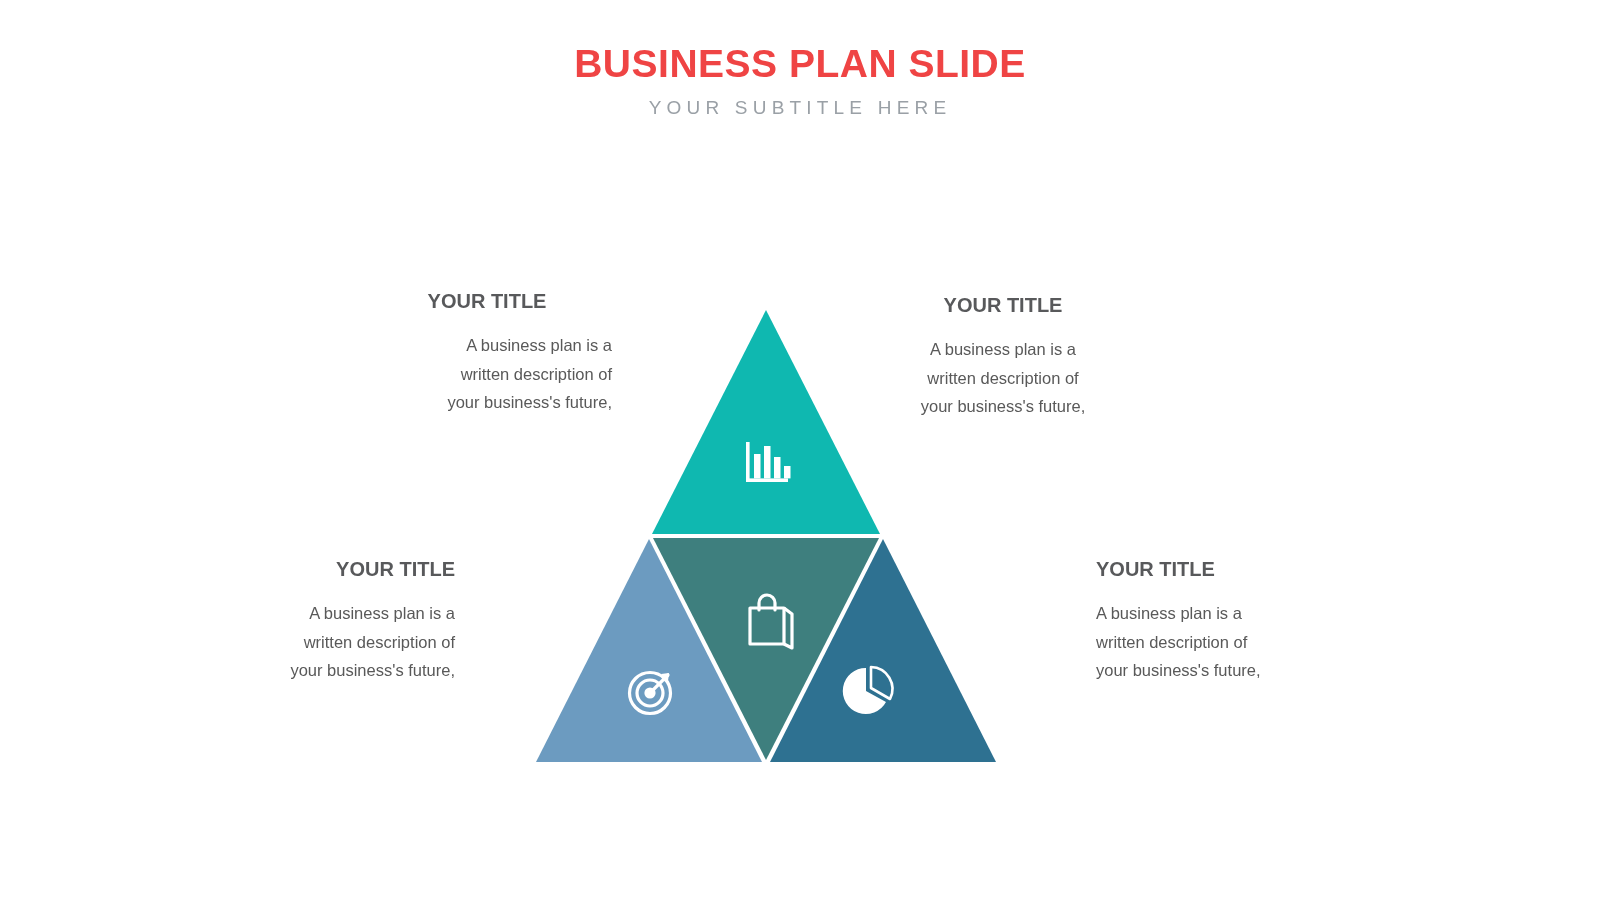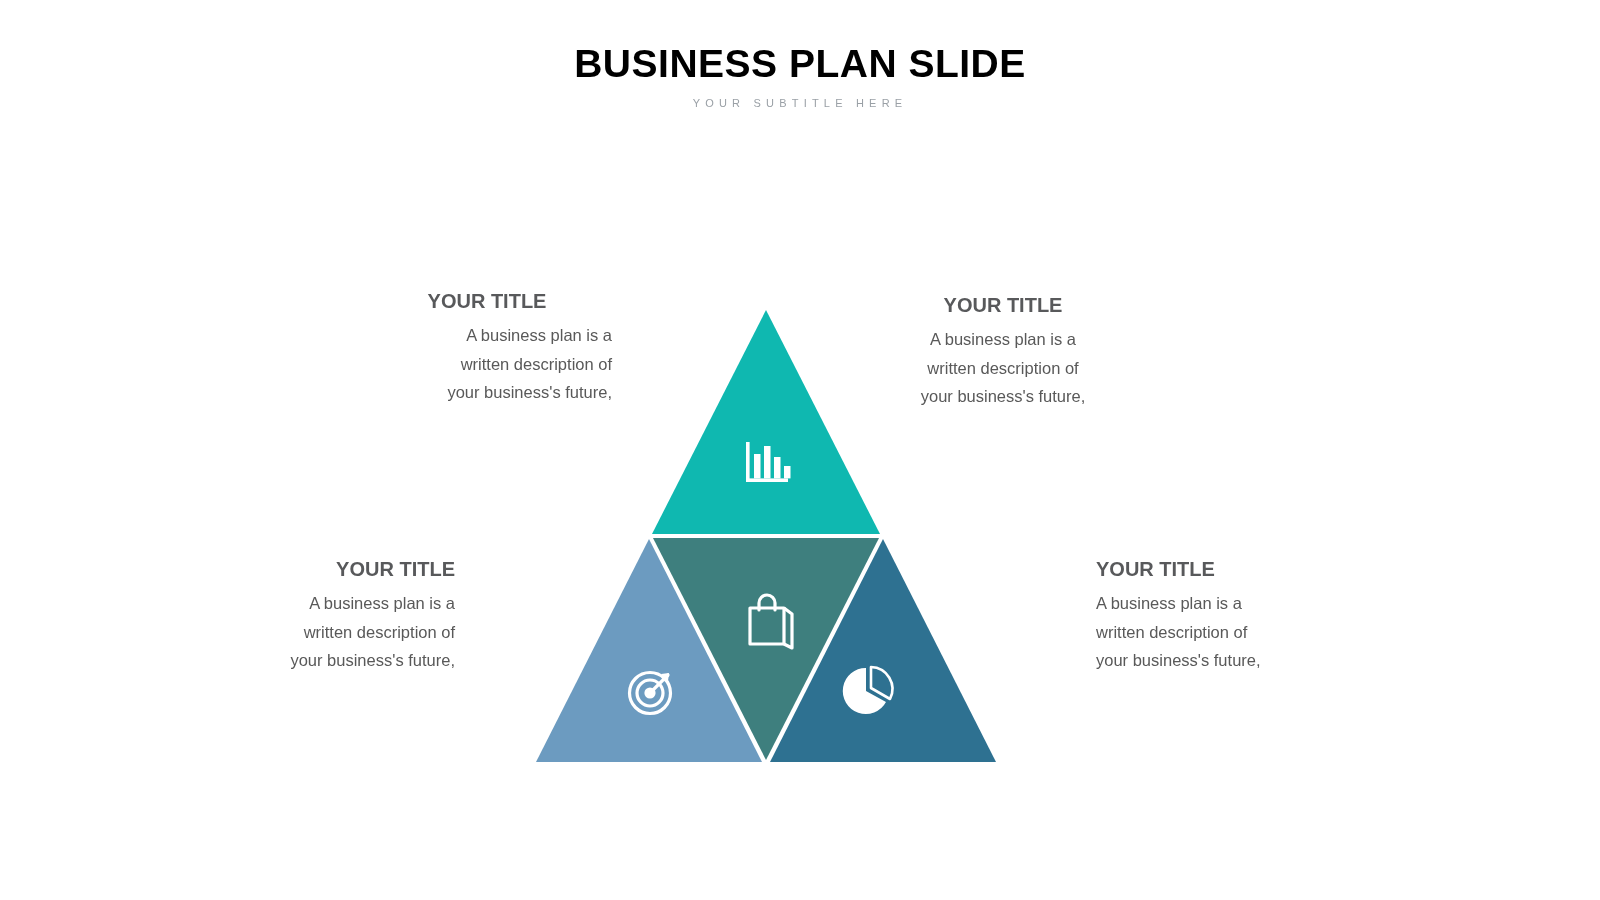--- a/index.html
+++ b/index.html
@@ -28,28 +28,28 @@
     position: absolute;
     top: 44px;
     left: 0;
     width: 1600px;
     text-align: center;
   }
   .slide-title {
     font-size: 39px;
     font-weight: bold;
     letter-spacing: 0.5px;
-    color: #000000;
+    color: #ef4444;
     line-height: 1.05;
     margin: 0;
     white-space: nowrap;
   }
   .slide-subtitle {
     margin-top: 12px;
-    font-size: 11px;
+    font-size: 19px;
     letter-spacing: 5.2px;
     color: #9aa0a6;
     font-weight: normal;
     white-space: nowrap;
   }
 
   
   .pyramid-wrap {
     position: absolute;
     left: 520px;
@@ -70,21 +70,21 @@
     width: 250px;
   }
   .callout-title {
     font-size: 20px;
     font-weight: bold;
     color: #58595b;
     line-height: 1.12;
     white-space: nowrap;
   }
   .callout-body {
-    margin-top: 9px;
+    margin-top: 19px;
     font-size: 16.5px;
     color: #595959;
     line-height: 1.72;
   }
   .callout-body span {
     display: block;
   }
 
   .callout.align-right { text-align: right; }
   .callout.align-left  { text-align: left; }

